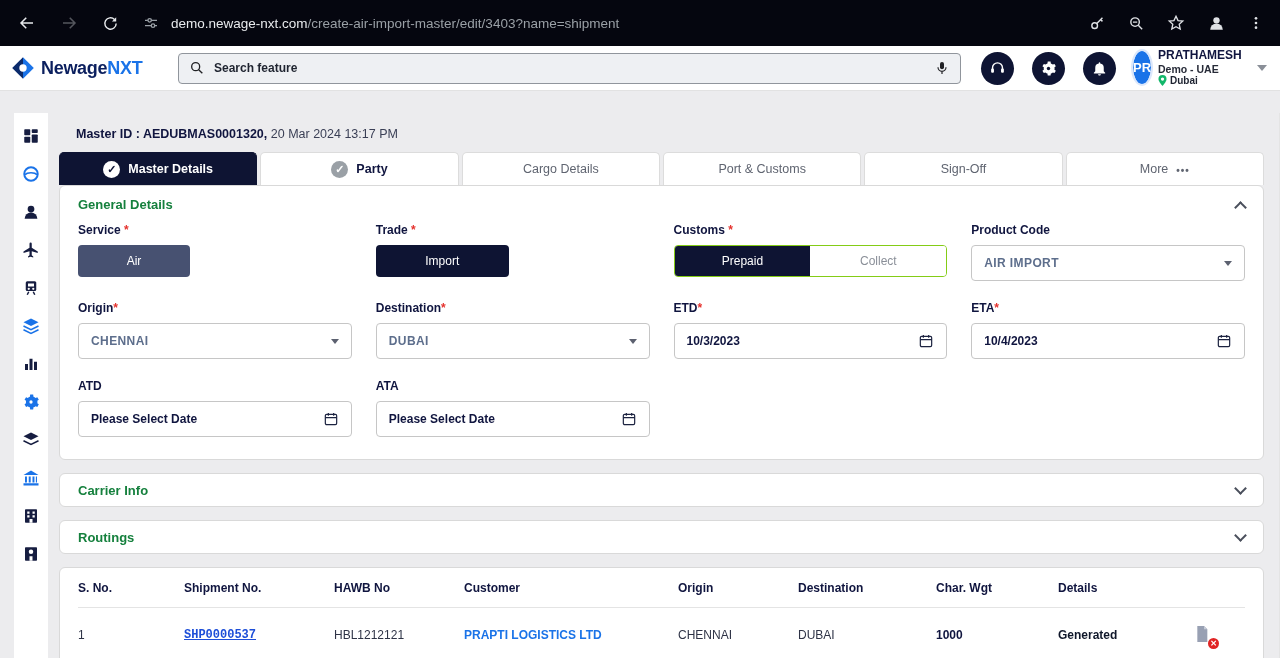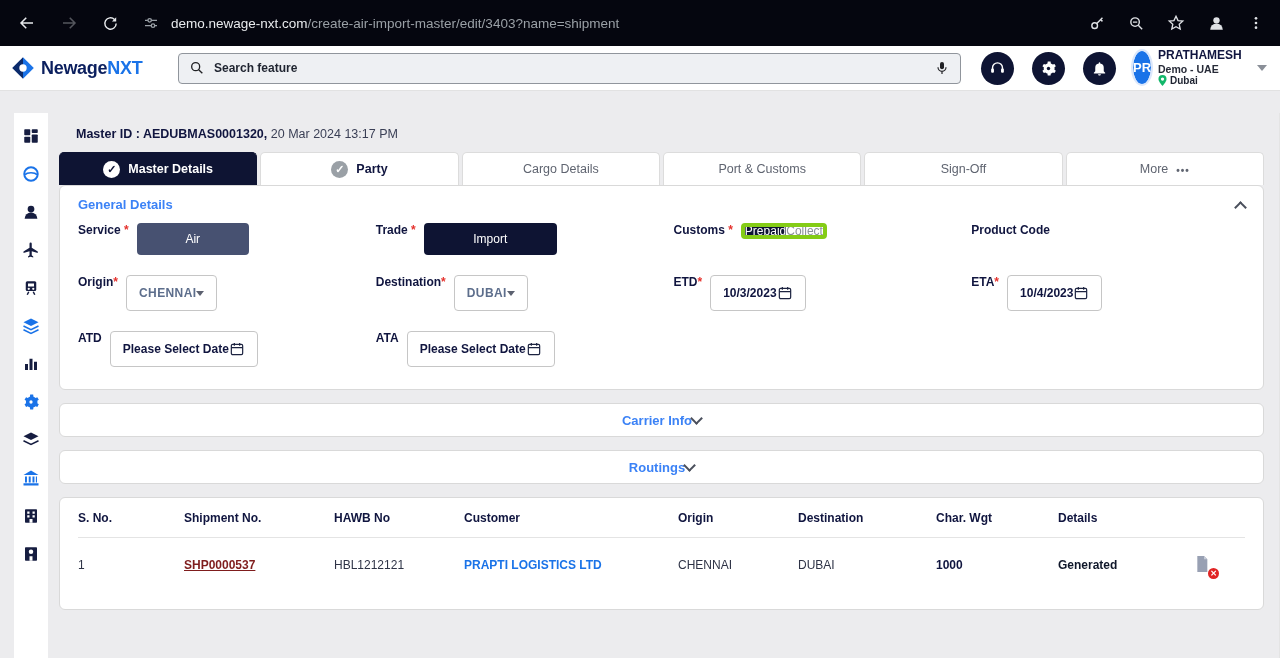--- a/index.html
+++ b/index.html
@@ -53,49 +53,49 @@
   .tab.active { background:#0e1433; border-color:#0e1433; color:#fff; font-weight:bold; }
   .tab.done { color:#10153f; font-weight:bold; }
   .check { width:17px; height:17px; border-radius:50%; display:flex; align-items:center; justify-content:center; font-size:11px; font-weight:bold; }
   .check.white { background:#fff; color:#0e1433; }
   .check.gray { background:#9aa0a6; color:#fff; }
   .more-dots { font-weight:bold; letter-spacing:1px; font-size:10px; position:relative; top:1px; }
 
   
   .card { background:#fff; border:1px solid #d9d9d9; border-radius:6px; margin:0 15px 0 11px; }
   .card-header { display:flex; align-items:center; justify-content:space-between; padding:11px 18px 9px; }
-  .card-title { font-size:13px; font-weight:bold; color:#3b82f6; }
+  .card-title { font-size:13px; font-weight:bold; color:#15803d; }
   .chev { width:9px; height:9px; border-right:2px solid #4a4f5c; border-bottom:2px solid #4a4f5c; cursor:pointer; }
   .chev.up { transform:rotate(-135deg); margin-top:5px; }
   .chev.down { transform:rotate(45deg); margin-bottom:4px; }
-  .section-bar { display:flex; align-items:center; justify-content:center; height:34px; padding:0 18px; margin-top:13px; background:#fff; border:1px solid #d9d9d9; border-radius:6px; margin-left:11px; margin-right:15px; }
+  .section-bar { display:flex; align-items:center; justify-content:space-between; height:34px; padding:0 18px; margin-top:13px; background:#fff; border:1px solid #d9d9d9; border-radius:6px; margin-left:11px; margin-right:15px; }
 
   
   .form-grid { display:grid; grid-template-columns:repeat(4,1fr); column-gap:24px; row-gap:20px; padding:2px 18px 22px; }
-  .field { display:flex; flex-direction:row; gap:8px; }
+  .field { display:flex; flex-direction:column; gap:8px; }
   .flabel { font-size:12px; font-weight:bold; color:#10153f; }
   .req { color:#e5322d; }
   .btn-solid { height:32px; border:none; border-radius:4px; color:#fff; font-size:12px; font-family:inherit; cursor:pointer; }
   .btn-air { width:112px; background:#475171; }
   .btn-import { width:133px; background:#0e1433; }
-  .toggle { display:flex; height:16px; border:4px solid #84cc16; border-radius:4px; overflow:hidden; }
+  .toggle { display:flex; height:32px; border:1px solid #84cc16; border-radius:4px; overflow:hidden; }
   .toggle .seg { flex:1; display:flex; align-items:center; justify-content:center; font-size:12px; cursor:pointer; }
   .toggle .on { background:#0e1433; color:#fff; }
   .toggle .off { background:#fff; color:#8a8f98; }
   .select, .dateinput { height:36px; border:1px solid #c6c6c6; border-radius:4px; background:#fff; display:flex; align-items:center; justify-content:space-between; padding:0 12px; cursor:pointer; }
   .select-value { font-size:12px; font-weight:600; color:#5d6e8c; letter-spacing:.4px; }
   .date-value { font-size:12px; font-weight:bold; color:#10153f; }
   .tri { width:0; height:0; border-left:4px solid transparent; border-right:4px solid transparent; border-top:5px solid #5c6170; }
 
   
   .tbl { padding:0 18px 20px; }
   .thead, .trow { display:grid; grid-template-columns:106px 150px 130px 214px 120px 138px 122px 136px 1fr; align-items:center; }
   .thead { padding:13px 0 12px; border-bottom:1px solid #e4e4e4; font-size:12px; font-weight:bold; color:#10153f; }
   .trow { padding:17px 0 14px; font-size:12px; color:#2e3346; }
-  .lnk-dark { color:#7f1d1d; font-weight:bold; text-decoration:underline; cursor:pointer; }
+  .lnk-dark { color:#1d4ed8; font-weight:bold; text-decoration:underline; cursor:pointer;font-family:Liberation Mono, monospace; }
   .lnk-blue { color:#1a73e8; font-weight:bold; cursor:pointer; }
   .status-blue { color:#0f172a; font-weight:bold; }
   .wgt { font-weight:bold; color:#10153f; }
   .row-action { position:relative; width:20px; height:20px; cursor:pointer; }
   .badge-x { position:absolute; right:-5px; bottom:-4px; width:11px; height:11px; border-radius:50%; background:#e02424; color:#fff; font-size:8px; line-height:11px; text-align:center; font-weight:bold; }
 </style>
 </head>
 <body>
 
 <div class="browser-bar">
@@ -373,20 +373,24 @@
         </div>
         <div class="field">
           <span class="flabel"><span>Customs </span><span class="req">*</span></span>
           <div class="toggle">
             <div class="seg on">Prepaid</div>
             <div class="seg off">Collect</div>
           </div>
         </div>
         <div class="field">
           <span class="flabel">Product Code</span>
+          <div class="select">
+            <span class="select-value">AIR IMPORT</span>
+            <span class="tri"></span>
+          </div>
         </div>
 
         <div class="field">
           <span class="flabel"><span>Origin</span><span class="req">*</span></span>
           <div class="select">
             <span class="select-value">CHENNAI</span>
             <span class="tri"></span>
           </div>
         </div>
         <div class="field">

